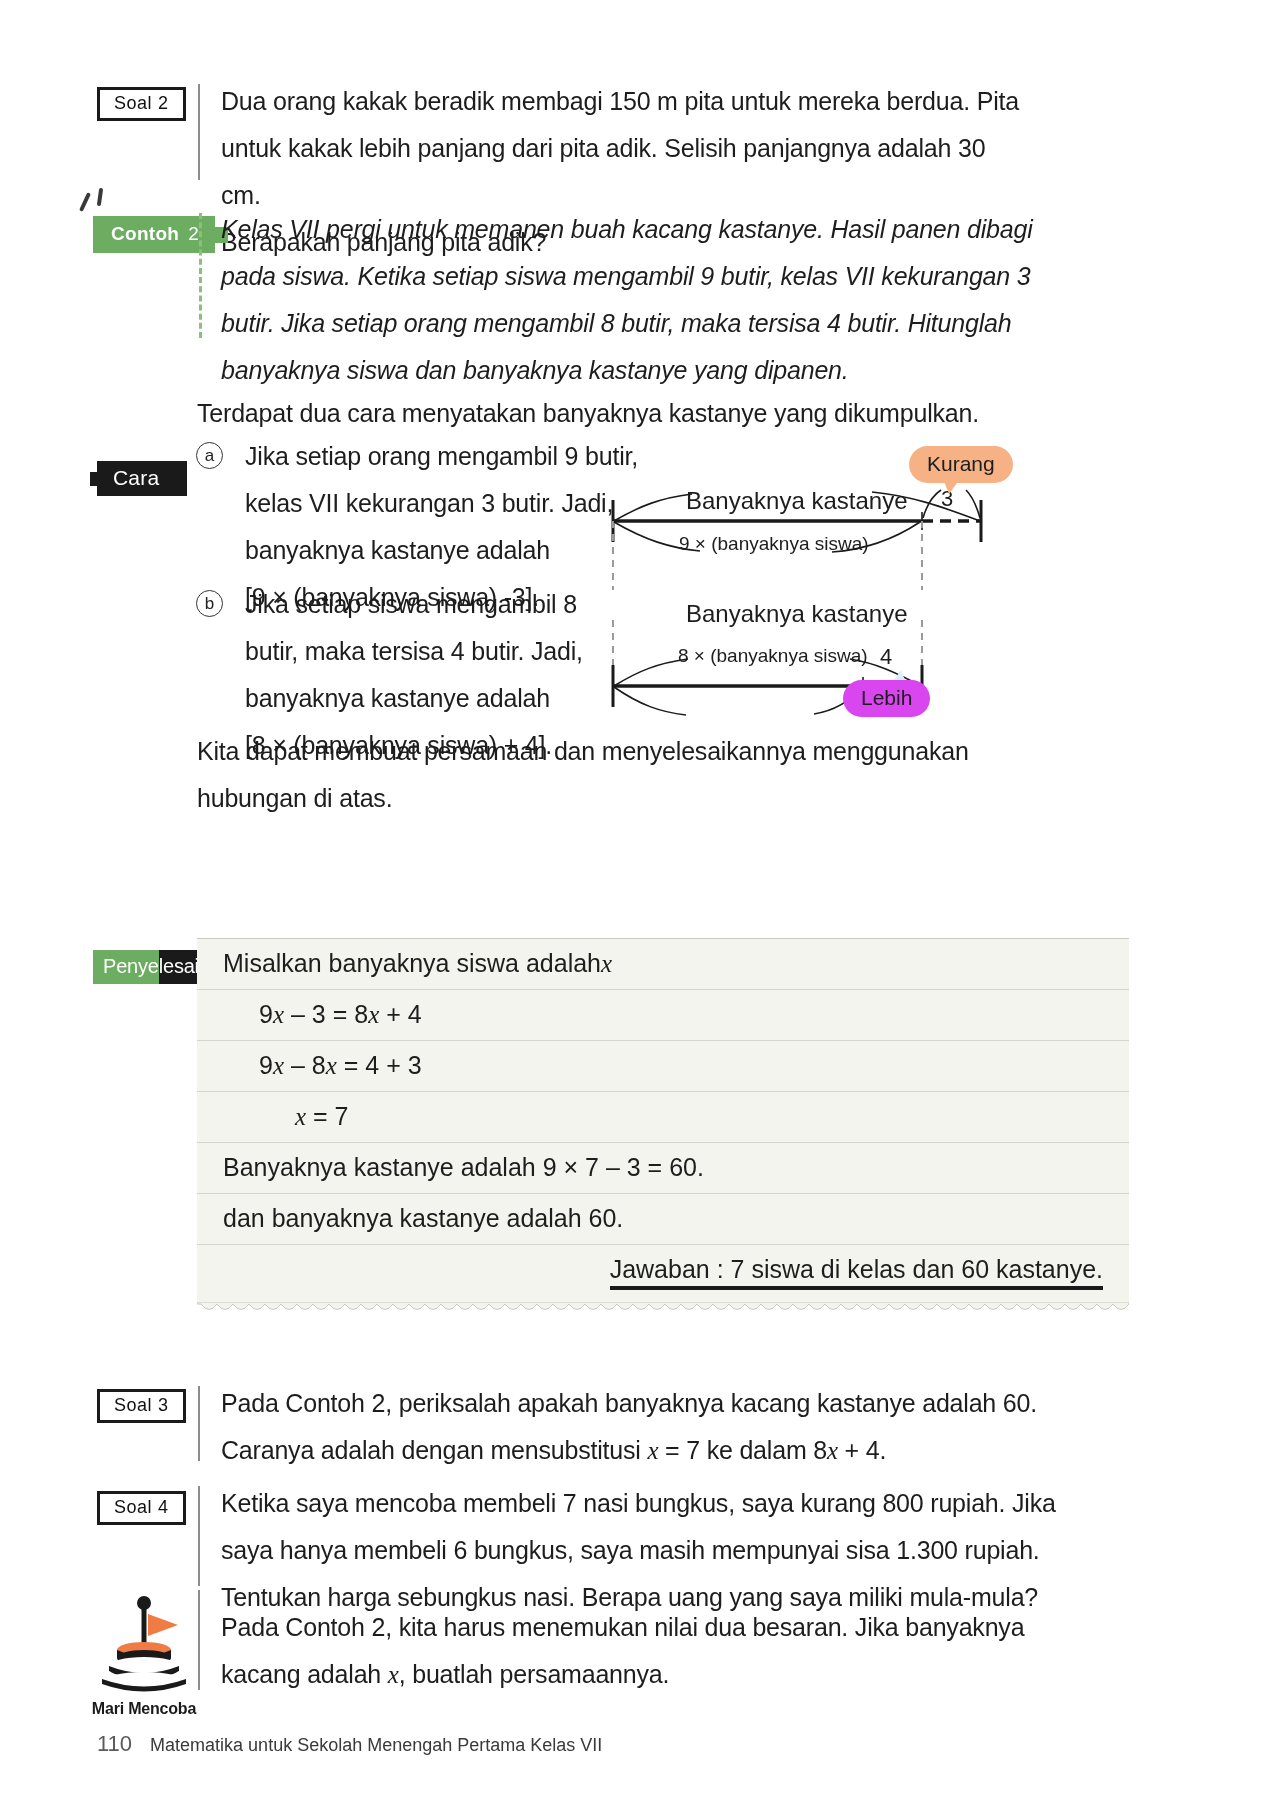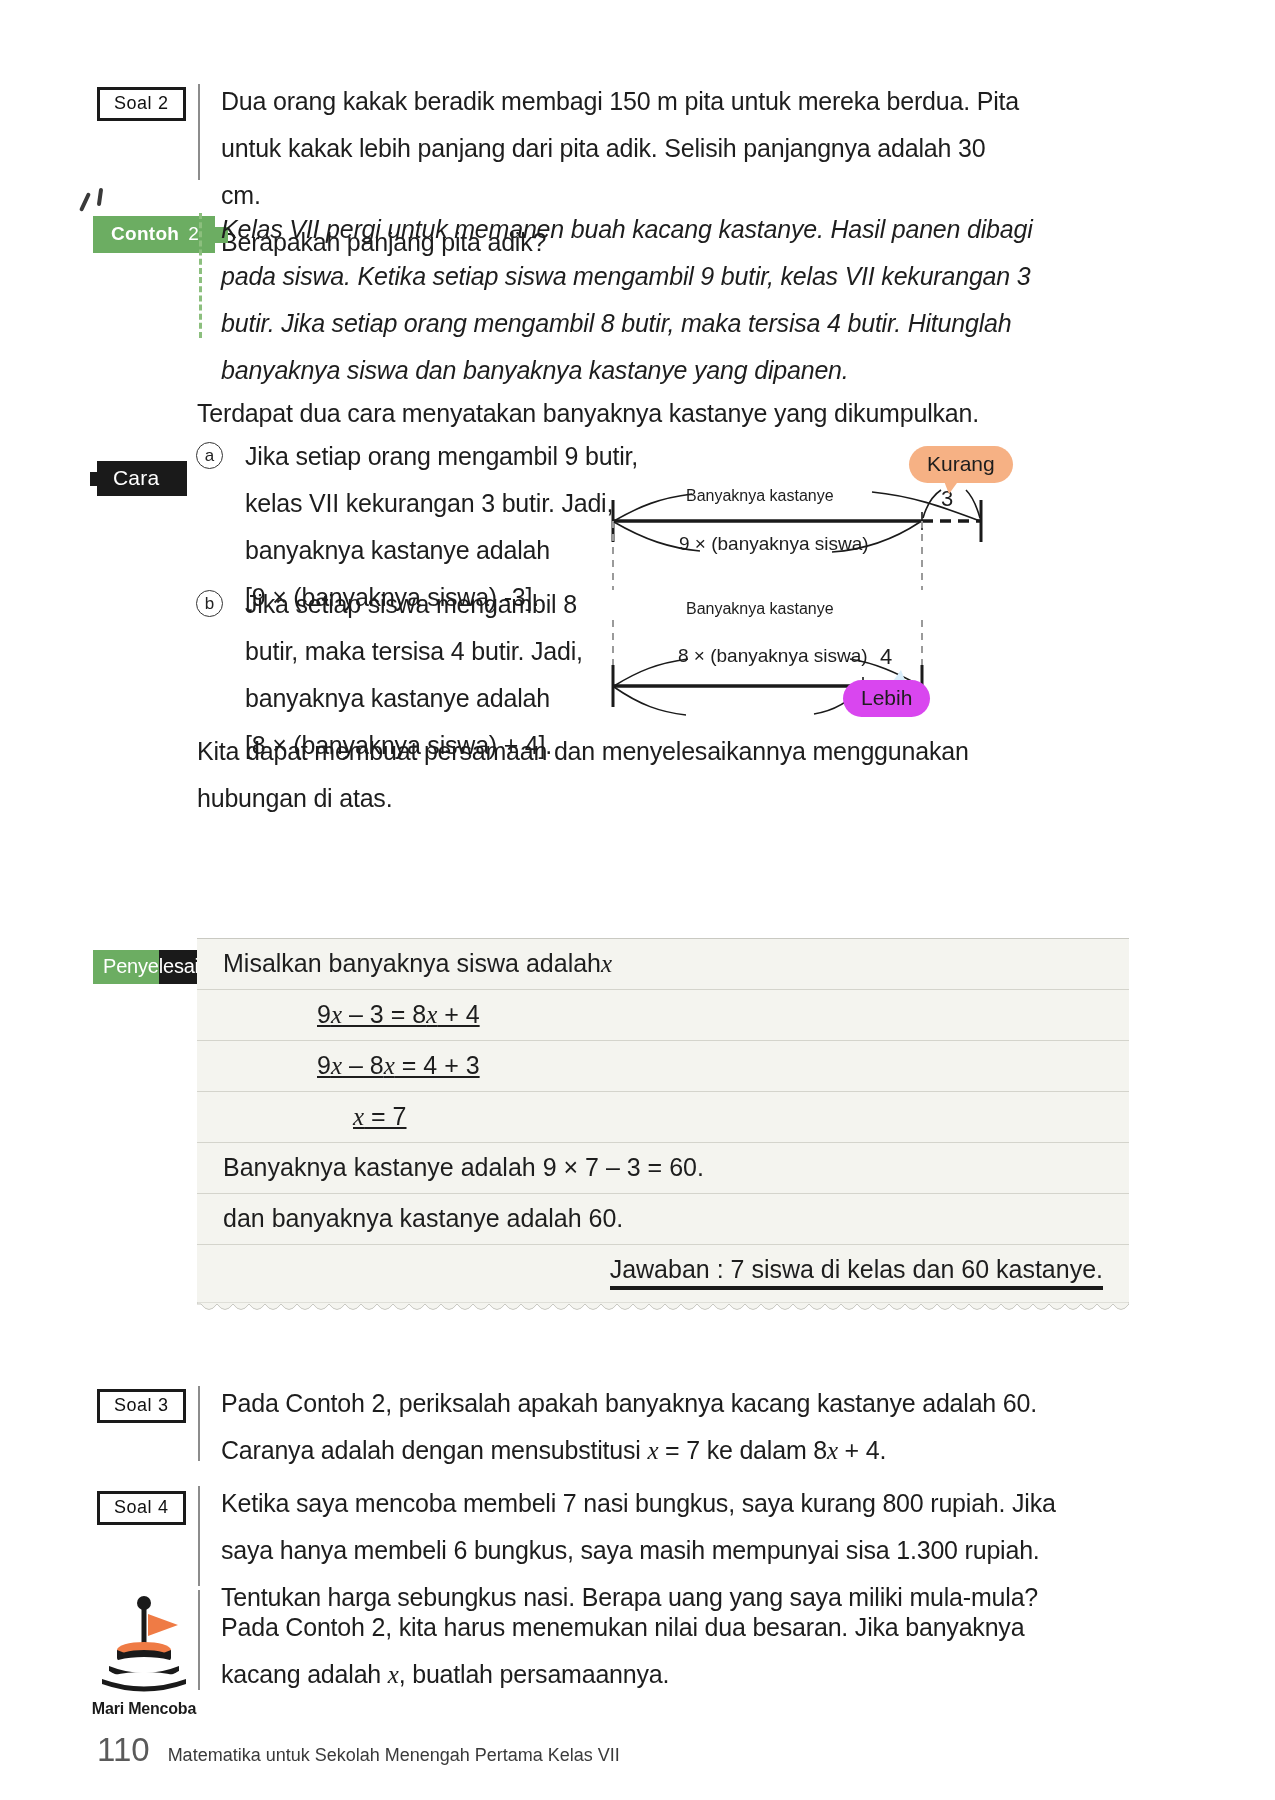--- a/index.html
+++ b/index.html
@@ -121,21 +121,21 @@
   .sol-row {
     border-bottom:1px solid #d4d4cc;
     font-size:25px;
     line-height:1;
     color:#1d1d1d;
     padding:12px 26px 13px 26px;
     min-height:47px;
     display:flex;
     align-items:flex-end;
   }
-  .sol-row.eq { padding-left:120px;text-decoration:underline; }
+  .sol-row.eq { padding-left:62px; }
   .sol-row.last { border-bottom:none; }
   .sol-row.answer { justify-content:flex-end; }
   .answer-text {
     border-bottom:4px solid #1a1a1a;
     padding-bottom:4px;
   }
 
   
   .wavy {
     position:absolute;
@@ -153,21 +153,21 @@
     text-align:center;
     color:#1d1d1d;
     white-space:nowrap;
   }
   .bubble-orange { background:#f6b184; }
   .bubble-blue   { background:#d946ef; }
 
   
   .dlabel {
     position:absolute;
-    font-size:16px;
+    font-size:24px;
     color:#1d1d1d;
     white-space:nowrap;
   }
   .dlabel-sm { font-size:19px; }
 
   
   .mari-wrap { position:absolute; text-align:center; }
   .mari-cap {
     font-size:16px;
     font-weight:bold;
@@ -175,21 +175,21 @@
     margin-top:4px;
     letter-spacing:-0.2px;
   }
 
   
   .footer {
     position:absolute;
     display:flex; align-items:baseline;
     color:#4a4a4a;
   }
-  .footer .pg { font-size:33px; color:#5a5a5a; }
+  .footer .pg { font-size:22px; color:#5a5a5a; }
   .footer .ft { font-size:18px; margin-left:18px; color:#3a3a3a; }
 
   .abs { position:absolute; }
 </style>
 </head>
 <body>
 
 <div class="page">
 
   <div class="abs" style="left:97px; top:87px;">

